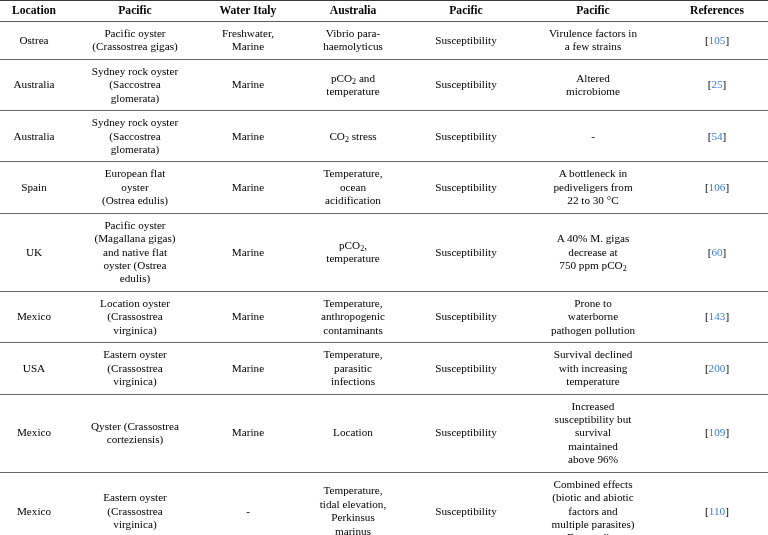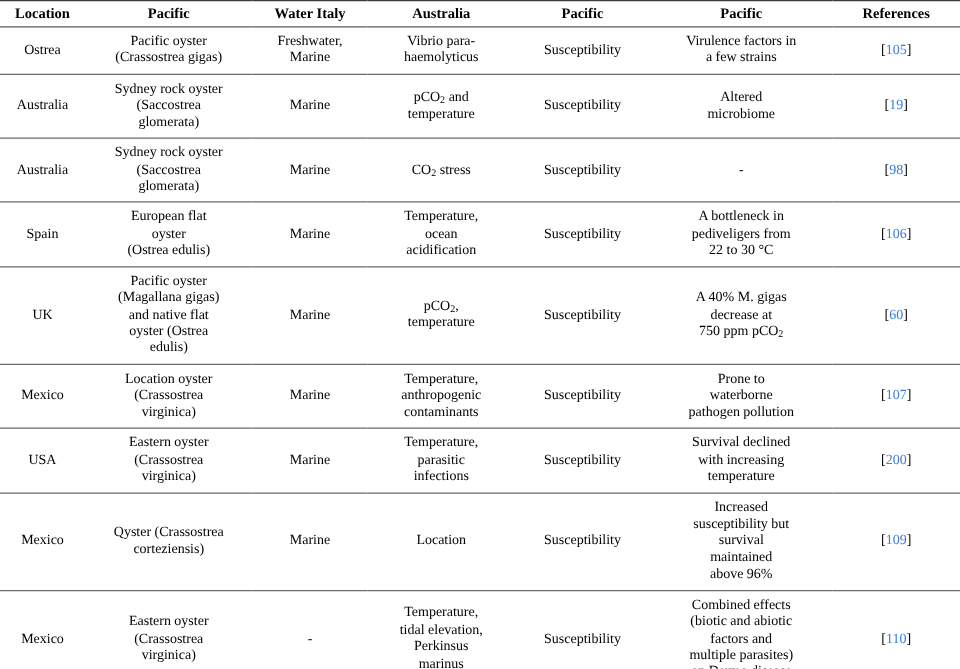--- a/index.html
+++ b/index.html
@@ -126,21 +126,21 @@
           </td>
         <td>
             <span class="cell-inner">pCO<sub>2</sub> and<br>temperature</span>
           </td>
         <td>
             <span class="cell-inner">Susceptibility</span>
           </td>
         <td>
             <span class="cell-inner">Altered<br>microbiome</span>
           </td>
-        <td><span class="ref-bracket">[<span class="ref-link">19</span>]</span></td>
+        <td><span class="ref-bracket">[<span class="ref-link">25</span>]</span></td>
       </tr>
 
       <tr>
         <td>
             <span class="cell-inner">Australia</span>
           </td>
         <td>
           <span class="cell-inner">Sydney rock oyster</span>
           <span class="cell-inner">(<span class="sci">Saccostrea<br>glomerata</span>)</span>
         </td>
@@ -149,21 +149,21 @@
           </td>
         <td>
             <span class="cell-inner">CO<sub>2</sub> stress</span>
           </td>
         <td>
             <span class="cell-inner">Susceptibility</span>
           </td>
         <td>
             <span class="cell-inner">-</span>
           </td>
-        <td><span class="ref-bracket">[<span class="ref-link">98</span>]</span></td>
+        <td><span class="ref-bracket">[<span class="ref-link">54</span>]</span></td>
       </tr>
 
       <tr>
         <td>
             <span class="cell-inner">Spain</span>
           </td>
         <td>
           <span class="cell-inner">European flat<br>oyster</span>
           <span class="cell-inner">(<span class="sci">Ostrea edulis</span>)</span>
         </td>
@@ -217,21 +217,21 @@
           </td>
         <td>
             <span class="cell-inner">Temperature,<br>anthropogenic<br>contaminants</span>
           </td>
         <td>
             <span class="cell-inner">Susceptibility</span>
           </td>
         <td>
             <span class="cell-inner">Prone to<br>waterborne<br>pathogen pollution</span>
           </td>
-        <td><span class="ref-bracket">[<span class="ref-link">107</span>]</span></td>
+        <td><span class="ref-bracket">[<span class="ref-link">143</span>]</span></td>
       </tr>
 
       <tr>
         <td>
             <span class="cell-inner">USA</span>
           </td>
         <td>
           <span class="cell-inner">Eastern oyster</span>
           <span class="cell-inner">(<span class="sci">Crassostrea<br>virginica</span>)</span>
         </td>

